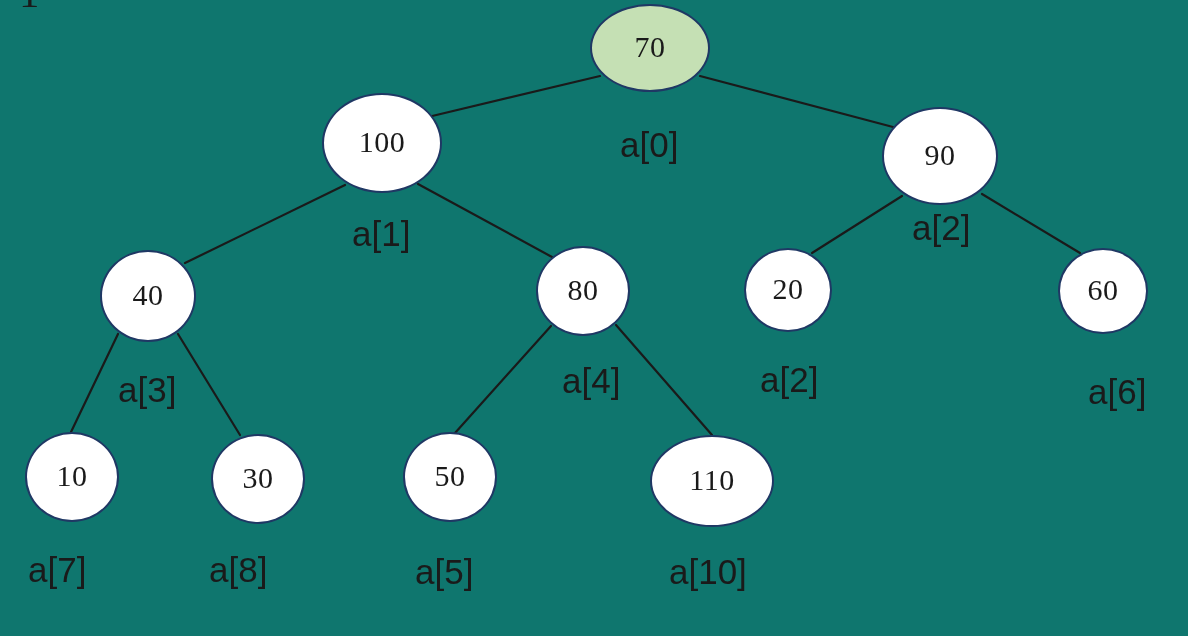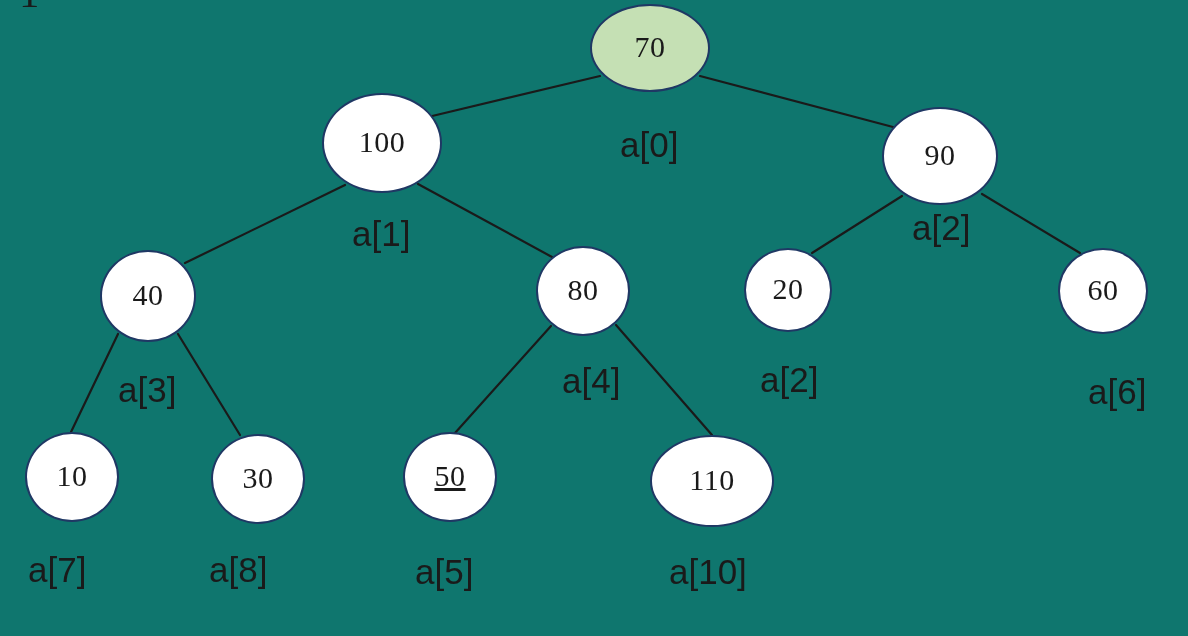--- a/index.html
+++ b/index.html
@@ -110,21 +110,21 @@
       </div>
       <div class="node" style="left: 1058px; top: 248px; width: 90px; height: 86px; border-color: rgb(31, 56, 100);">
         <span class="node-value">60</span>
       </div>
       <div class="node" style="left: 25px; top: 432px; width: 94px; height: 90px; border-color: rgb(31, 56, 100);">
         <span class="node-value">10</span>
       </div>
       <div class="node" style="left: 211px; top: 434px; width: 94px; height: 90px; border-color: rgb(31, 56, 100);">
         <span class="node-value">30</span>
       </div>
-      <div class="node" style="left: 403px; top: 432px; width: 94px; height: 90px; border-color: rgb(31, 56, 100); text-decoration: underline;">
+      <div class="node" style="left: 403px; top: 432px; width: 94px; height: 90px; border-color: rgb(31, 56, 100);">
         <span class="node-value">50</span>
       </div>
       <div class="node" style="left: 650px; top: 435px; width: 124px; height: 92px; border-color: rgb(31, 56, 100);">
         <span class="node-value">110</span>
       </div>
     </div>
 
   <div id="label-layer">
       <div class="idx-label" style="left: 620px; top: 127px;">a[0]</div>
       <div class="idx-label" style="left: 352px; top: 216px;">a[1]</div>

